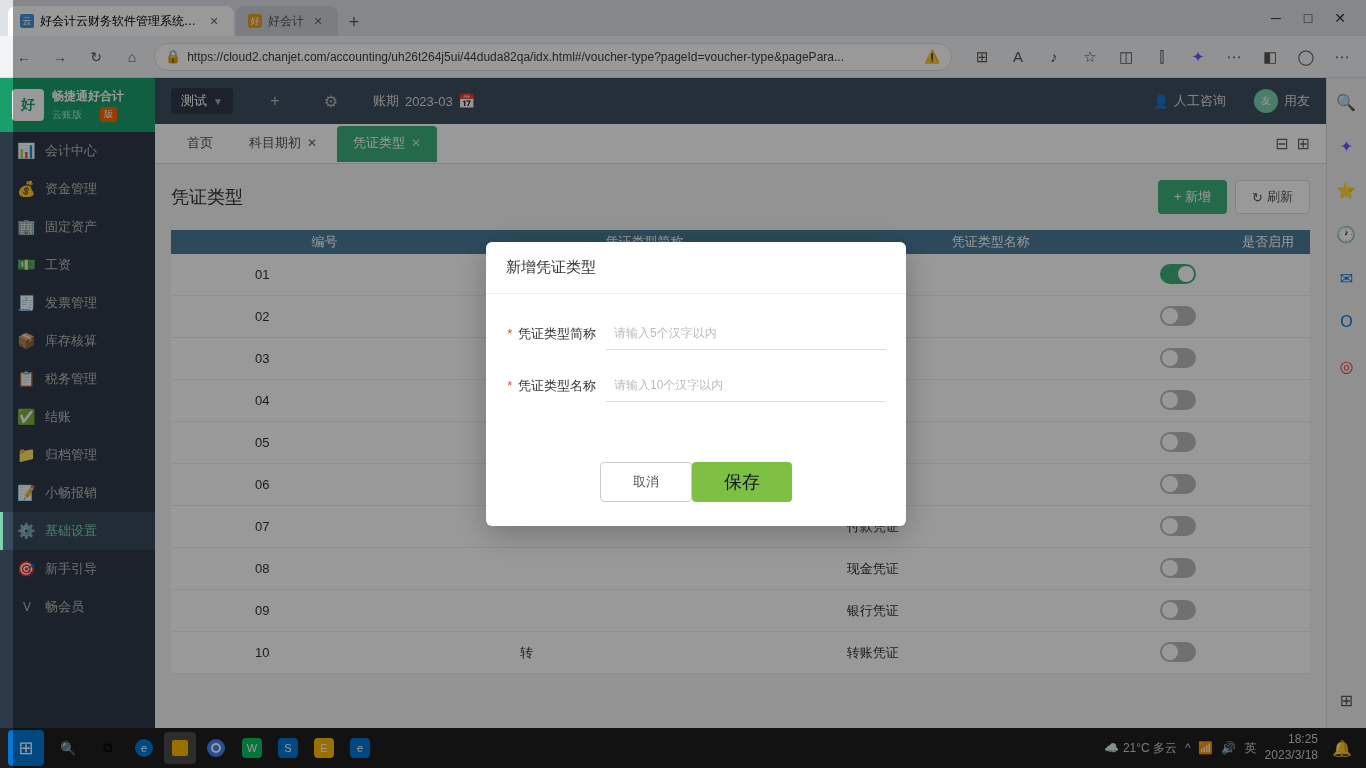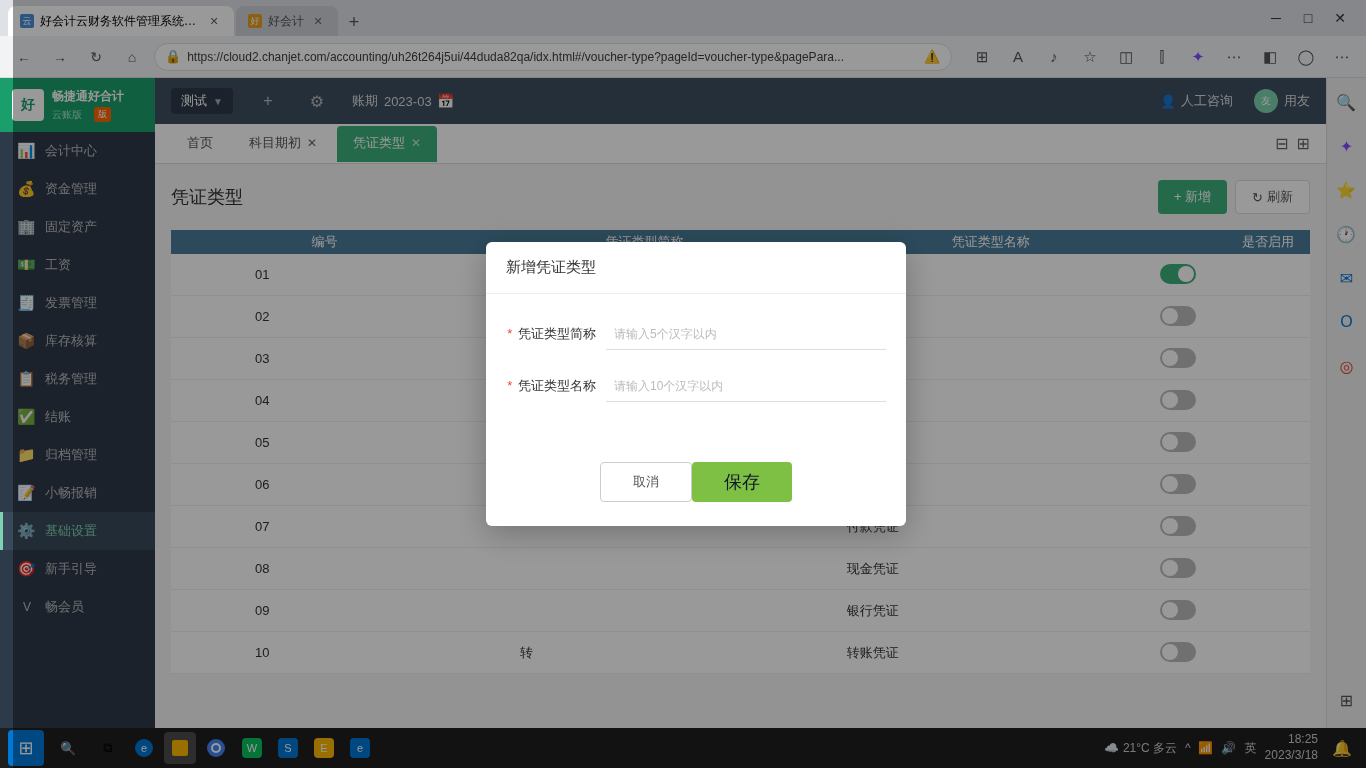--- a/index.html
+++ b/index.html
@@ -36,21 +36,21 @@
     .sidebar-items { flex: 1; overflow-y: auto; }
     .sidebar-item { display: flex; align-items: center; gap: 8px; padding: 10px 14px; cursor: pointer; color: #bbb; font-size: 13px; border-left: 3px solid transparent; }
     .sidebar-item.active { background: #3a4a5c; color: #7dd3b0; border-left-color: #7dd3b0; }
     .sidebar-item-icon { font-size: 15px; width: 20px; text-align: center; }
     .sidebar-footer { padding: 8px 14px; color: #888; font-size: 12px; cursor: pointer; border-top: 1px solid #3a4a5c; display: flex; align-items: center; gap: 6px; }
 
     
     .main-content { flex: 1; display: flex; flex-direction: column; background: #f5f5f5; overflow: hidden; }
 
     
-    .app-header { background: #3d4f62; height: 46px; display: flex; align-items: center; padding: 8px 16px; gap: 21px; color: #fff; }
+    .app-header { background: #3d4f62; height: 46px; display: flex; align-items: center; padding: 8px 16px; gap: 28px; color: #fff; }
     .workspace-selector { display: flex; align-items: center; gap: 6px; background: #2d3a4a; padding: 4px 10px; border-radius: 4px; cursor: pointer; font-size: 13px; color: #fff; }
     .workspace-arrow { font-size: 10px; color: #aaa; }
     .header-action-btn { width: 28px; height: 28px; display: flex; align-items: center; justify-content: center; font-size: 16px; color: #bbb; cursor: pointer; border-radius: 4px; }
     .period-info { display: flex; align-items: center; gap: 6px; font-size: 13px; color: #ddd; text-align: right; }
     .period-icon { color: #7dd3b0; font-size: 14px; }
     .header-spacer { flex: 1; }
     .consult-btn { display: flex; align-items: center; gap: 4px; font-size: 13px; color: #ddd; cursor: pointer; }
     .user-info { display: flex; align-items: center; gap: 6px; font-size: 13px; color: #ddd; cursor: pointer; }
     .user-avatar { width: 24px; height: 24px; border-radius: 50%; background: #7dd3b0; display: flex; align-items: center; justify-content: center; font-size: 10px; color: #fff; }
 
@@ -81,21 +81,21 @@
     .toggle-off::after { content: ''; width: 16px; height: 16px; background: #fff; border-radius: 50%; }
 
     
     .dialog-overlay { position: fixed; top: 0; left: 13px; width: 100%; height: 100%; background: rgba(0,0,0,0.4); display: flex; align-items: center; justify-content: center; z-index: 1000; }
     .dialog { background: #fff; border-radius: 6px; width: 420px; padding: 0; box-shadow: 0 8px 32px rgba(0,0,0,0.25); }
     .dialog-header { padding: 16px 20px; font-size: 15px; color: #333; font-weight: 500; border-bottom: 1px solid #eee; }
     .dialog-body { padding: 24px 20px; }
     .form-row { display: flex; align-items: center; margin-bottom: 20px; }
     .form-label { width: 100px; font-size: 13px; color: #333; text-align: right; padding-right: 10px; flex-shrink: 0; }
     .form-label .required { color: #e74c3c; margin-right: 2px; }
-    .form-input { flex: 1; height: 32px; border: none; border-bottom: 1px solid #ddd; padding: 0 8px; font-size: 13px; color: #be185d; outline: none; background: transparent; }
+    .form-input { flex: 1; height: 32px; border: none; border-bottom: 1px solid #ddd; padding: 0 8px; font-size: 10px; color: #be185d; outline: none; background: transparent; }
     .form-input::placeholder { color: #bbb; font-size: 12px; }
     .dialog-footer { display: flex; justify-content: center; gap: 0; padding: 16px 20px 24px; }
     .btn-cancel { background: #fff; color: #555; border: 1px solid #ccc; padding: 8px 32px; border-radius: 4px; font-size: 13px; cursor: pointer; }
     .btn-save { background: #7ec043; color: #0f172a; border: none; padding: 8px 32px; border-radius: 4px; font-size: 18px; cursor: pointer; }
 
     
     .right-panel { width: 40px; background: #f0f0f0; border-left: 1px solid #ddd; display: flex; flex-direction: column; align-items: center; padding: 8px 0; gap: 12px; }
     .right-panel-icon { width: 32px; height: 32px; display: flex; align-items: center; justify-content: center; font-size: 16px; color: #555; cursor: pointer; border-radius: 4px; }
 
     
@@ -161,21 +161,21 @@
 
 <div class="app-layout">
 
   <div class="sidebar">
     <div class="sidebar-logo">
       <div style="width:32px;height:32px;background:#fff;border-radius:4px;display:flex;align-items:center;justify-content:center;">
         <span style="color:#1a9e6c;font-size:14px;font-weight:bold;">好</span>
       </div>
       <div>
         <div style="color:#fff;font-size:12px;font-weight:bold;">畅捷通好合计</div>
-        <div style="display:flex;align-items:center;gap:12px;margin-top:2px;">
+        <div style="display:flex;align-items:center;gap:18px;margin-top:2px;">
           <span style="color:#a0e8c8;font-size:10px;">云账版</span>
           <span style="background:#ff6600;color:#fff;font-size:9px;padding:1px 4px;border-radius:3px;">版</span>
         </div>
       </div>
     </div>
     <div class="sidebar-items">
       <div class="sidebar-item">
         <span class="sidebar-item-icon">📊</span>
         <span>会计中心</span>
       </div>

